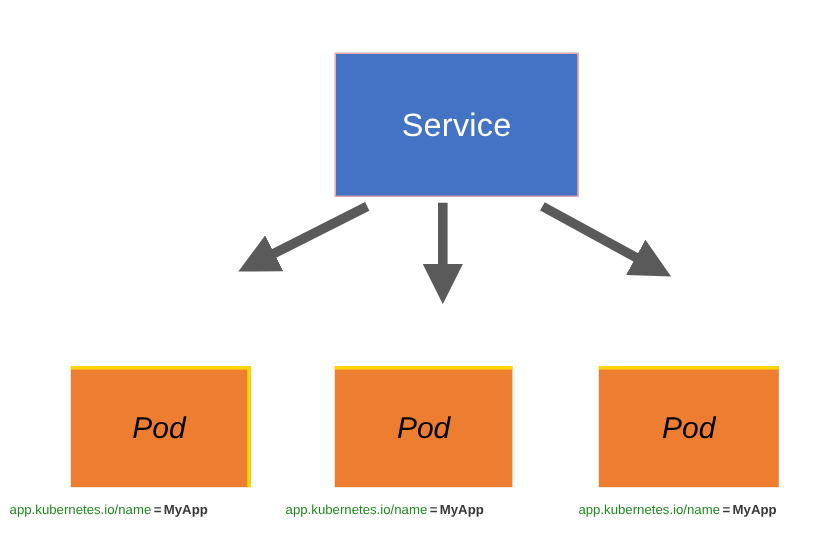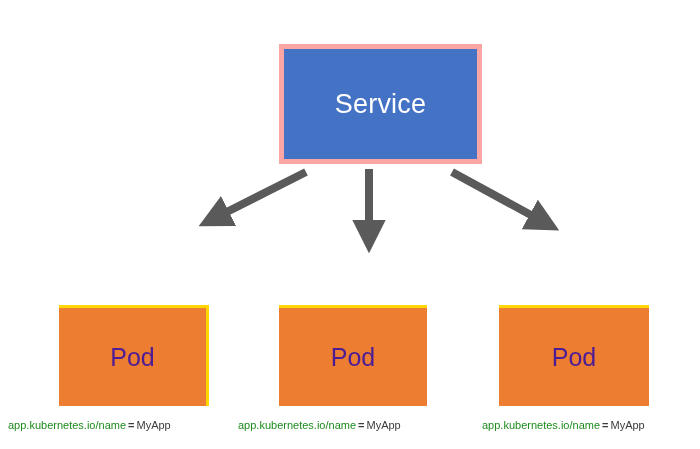--- a/index.html
+++ b/index.html
@@ -20,21 +20,21 @@
   }
 
   
   .service-box {
     position: absolute;
     left: 279px;
     top: 44px;
     width: 203px;
     height: 120px;
     background: #4472C4;
-    border: 5px solid #fca5a5;
+    border: 1px solid #fca5a5;
     box-sizing: border-box;
     display: flex;
     align-items: center;
     justify-content: center;
   }
   .service-label {
     color: #ffffff;
     font-size: 27px;
     font-weight: 400;
     letter-spacing: 0.2px;
@@ -53,25 +53,26 @@
     border-top: 3px solid #FFD600;
     display: flex;
     align-items: center;
     justify-content: center;
   }
   .pod-box.pod-1 { left: 59px;  width: 150px; border-right: 3px solid #FFD600; }
   .pod-box.pod-2 { left: 279px; }
   .pod-box.pod-3 { left: 499px; width: 150px; }
 
   .pod-label {
-    color: #4c1d95;
+    color: #000000;
     font-size: 25px;
     font-weight: 400;
     line-height: 1;
     white-space: nowrap;
+    font-style: italic;
   }
 
   
   .arrow-layer {
     position: absolute;
     left: 0;
     top: 0;
     width: 700px;
     height: 449px;
     pointer-events: none;
@@ -94,21 +95,21 @@
     color: #1E8B1E;
     font-weight: 400;
   }
   .sel-eq {
     color: #3A3A3A;
     font-weight: 700;
     padding: 0 2px;
   }
   .sel-val {
     color: #3A3A3A;
-    font-weight: 400;
+    font-weight: 700;
     margin-top: 38px;
   }
 </style>
 </head>
 <body>
 
 <div id="canvas">
 
   <div class="service-box">
     <span class="service-label">Service</span>

